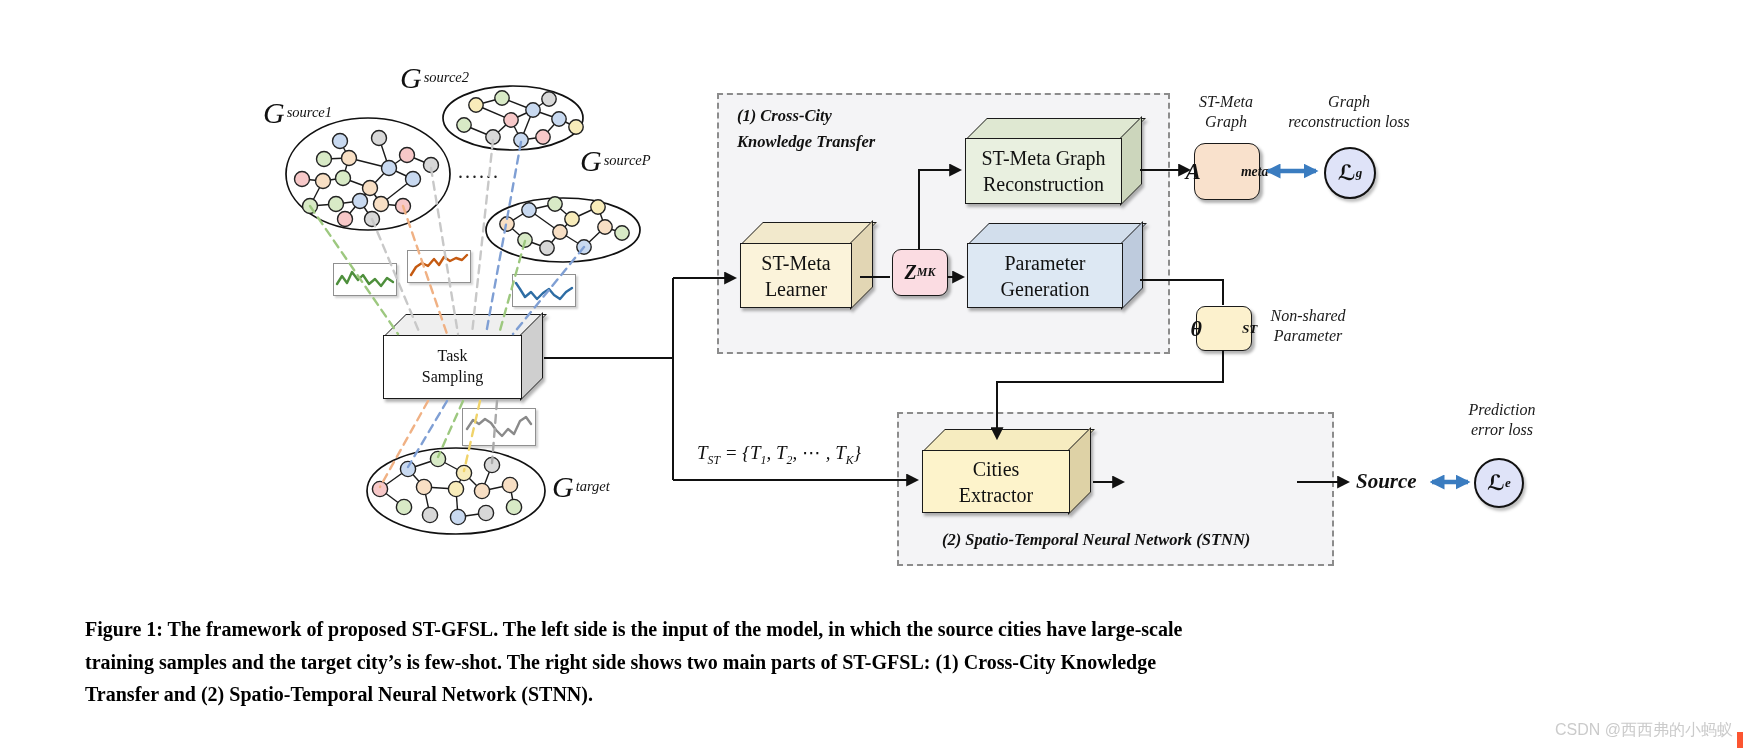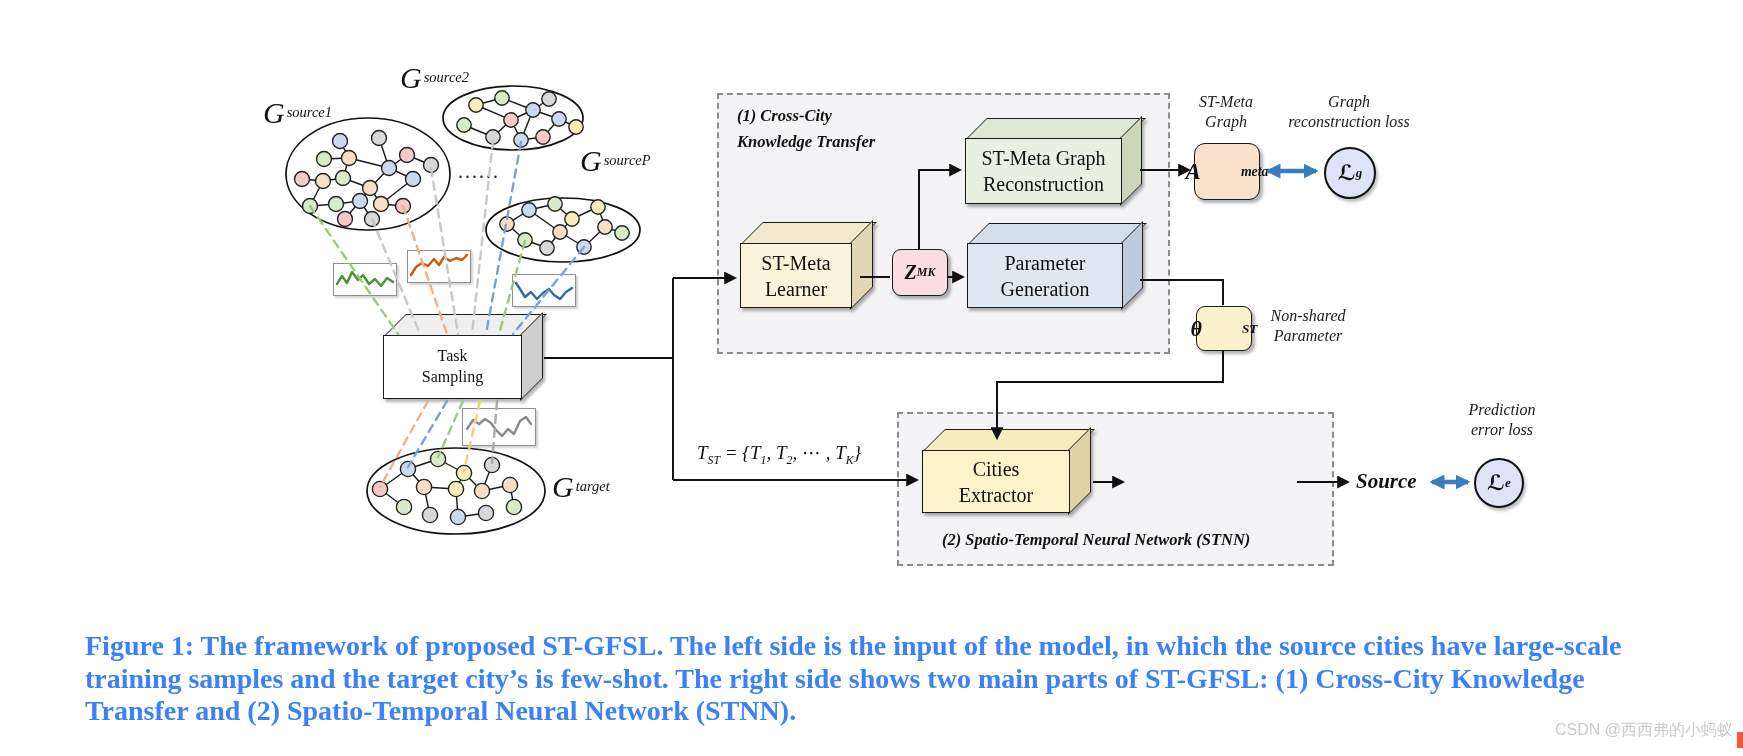--- a/index.html
+++ b/index.html
@@ -51,21 +51,21 @@
   .overlay{position:absolute;left:0;top:0;z-index:4;pointer-events:none;}
 
   .glabel{font-style:italic;font-size:30px;z-index:3;}
   .gstack{display:inline-flex;flex-direction:row;margin-left:2px;font-size:14.5px;line-height:1.1;transform:translateY(-6px);}
   .title{font-weight:bold;font-style:italic;font-size:19px;z-index:3;}
   .regiontitle{position:absolute;font-weight:bold;font-style:italic;font-size:16.5px;line-height:1.6;z-index:3;}
   .formula{font-style:italic;font-size:19px;z-index:3;font-family:"Liberation Serif","DejaVu Sans",serif;}
   .formula sub{font-size:62%;}
   .dots{font-size:20px;letter-spacing:2px;z-index:3;color:#222;}
 
-  .caption{position:absolute;left:85px;top:630px;width:1600px;font-weight:bold;font-size:28px;line-height:32.5px;color:#3b82f6;z-index:3;}
+  .caption{position:absolute;left:85px;top:613px;width:1600px;font-weight:bold;font-size:20px;line-height:32.5px;color:#000000;z-index:3;}
   .watermark{position:absolute;left:1555px;top:720px;width:182px;font-family:"Liberation Sans",sans-serif;
              font-size:16px;color:#cbcbcb;z-index:3;white-space:nowrap;}
   .redmark{position:absolute;left:1737px;top:732px;width:6px;height:16px;background:#fc5531;z-index:3;}
 </style>
 </head>
 <body>
 
 <div class="fig">
 
   <div class="region" style="left:717px;top:93px;width:449px;height:257px;"></div>

